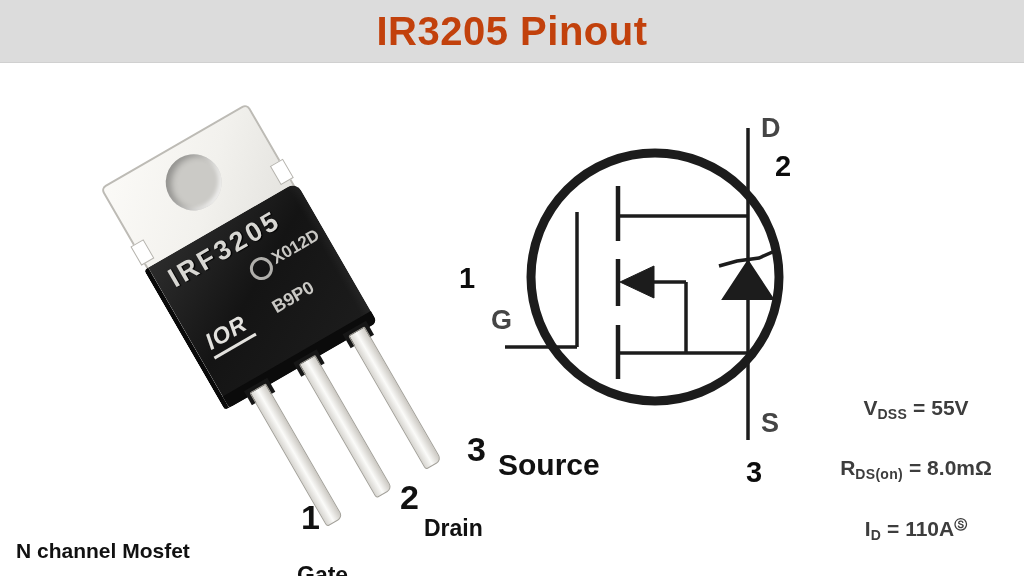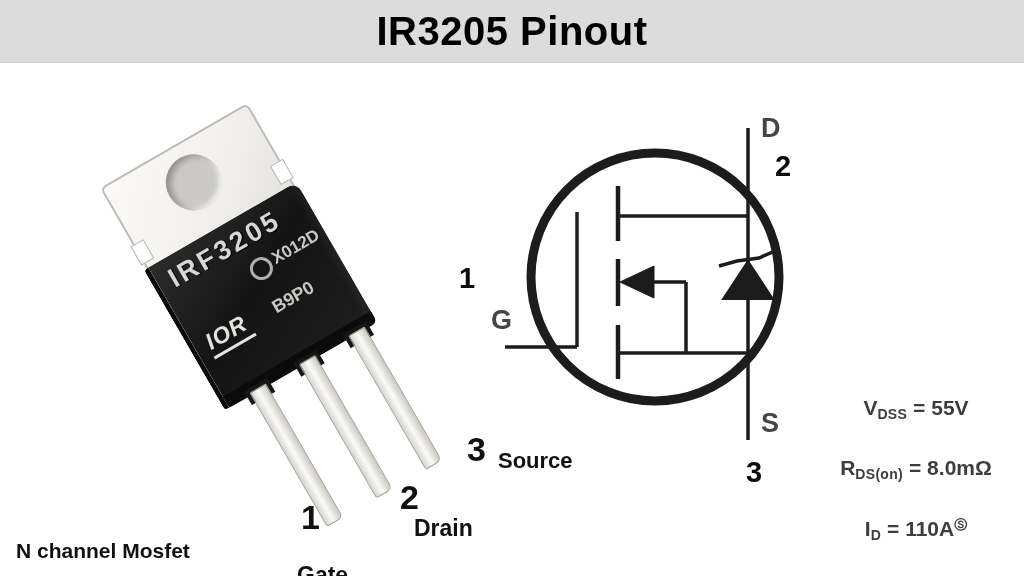--- a/index.html
+++ b/index.html
@@ -5,21 +5,21 @@
   html,body{margin:0;padding:0;background:#fff;}
   .stage{
     position:relative;width:1024px;height:576px;overflow:hidden;background:#ffffff;
     font-family:"Liberation Sans","DejaVu Sans",sans-serif;color:#0d0d0d;
   }
   
   .titlebar{
     position:absolute;left:0;top:0;width:1024px;height:62px;background:#dcdcdc;
     border-bottom:1px solid #d0d0d0;display:flex;align-items:center;justify-content:center;
   }
-  .titlebar h1{margin:0;font-size:40px;font-weight:800;letter-spacing:.5px;color:#000000;}
+  .titlebar h1{margin:0;font-size:40px;font-weight:800;letter-spacing:.5px;color:#c2410c;}
 
   
   .to220{position:absolute;left:100px;top:188px;width:170px;height:420px;
          transform:rotate(-30deg);transform-origin:0 0;}
   .tab{position:absolute;left:0;top:0;width:170px;height:100px;
        background:linear-gradient(135deg,#fbfaf7 0%,#f2f1ed 55%,#e4e3df 100%);
        border:2px solid #bdbbb5;border-radius:6px 6px 2px 2px;box-sizing:border-box;}
   .hole{position:absolute;left:54px;top:12px;width:56px;height:56px;border-radius:50%;
         background:#cbcac6;
         box-shadow:inset 4px 4px 6px rgba(0,0,0,.28),inset -2px -3px 4px rgba(255,255,255,.7);}
@@ -92,23 +92,23 @@
     <div class="stub stub2"></div>
     <div class="stub stub3"></div>
     <div class="leg leg1"></div>
     <div class="leg leg2"></div>
     <div class="leg leg3"></div>
   </div>
 
   <span class="lbl num-big" style="left:301px;top:500px;">1</span>
   <span class="lbl name-md" style="left:297px;top:564px;">Gate</span>
   <span class="lbl num-big" style="left:400px;top:480px;">2</span>
-  <span class="lbl name-md" style="left:414px;top:517px;">Drain</span>
+  <span class="lbl name-md" style="left:424px;top:517px;">Drain</span>
   <span class="lbl num-big" style="left:467px;top:432px;">3</span>
-  <span class="lbl" style="left:498px;top:450px;font-size:22px;">Source</span>
+  <span class="lbl" style="left:498px;top:450px;font-size:30px;">Source</span>
   <span class="lbl caption" style="left:16px;top:540px;">N channel Mosfet</span>
 
   <svg class="symbol-svg" viewBox="440 90 400 420">
     <g stroke="#1c1c1c" fill="none" stroke-linecap="butt">
       <circle cx="655" cy="277" r="124" stroke-width="9"></circle>
       <line x1="748" y1="128" x2="748" y2="440" stroke-width="3.5"></line>
       <line x1="618" y1="216" x2="748" y2="216" stroke-width="3.5"></line>
       <line x1="618" y1="353" x2="748" y2="353" stroke-width="3.5"></line>
       <line x1="618" y1="186" x2="618" y2="241" stroke-width="4.5"></line>
       <line x1="618" y1="259" x2="618" y2="306" stroke-width="4.5"></line>

